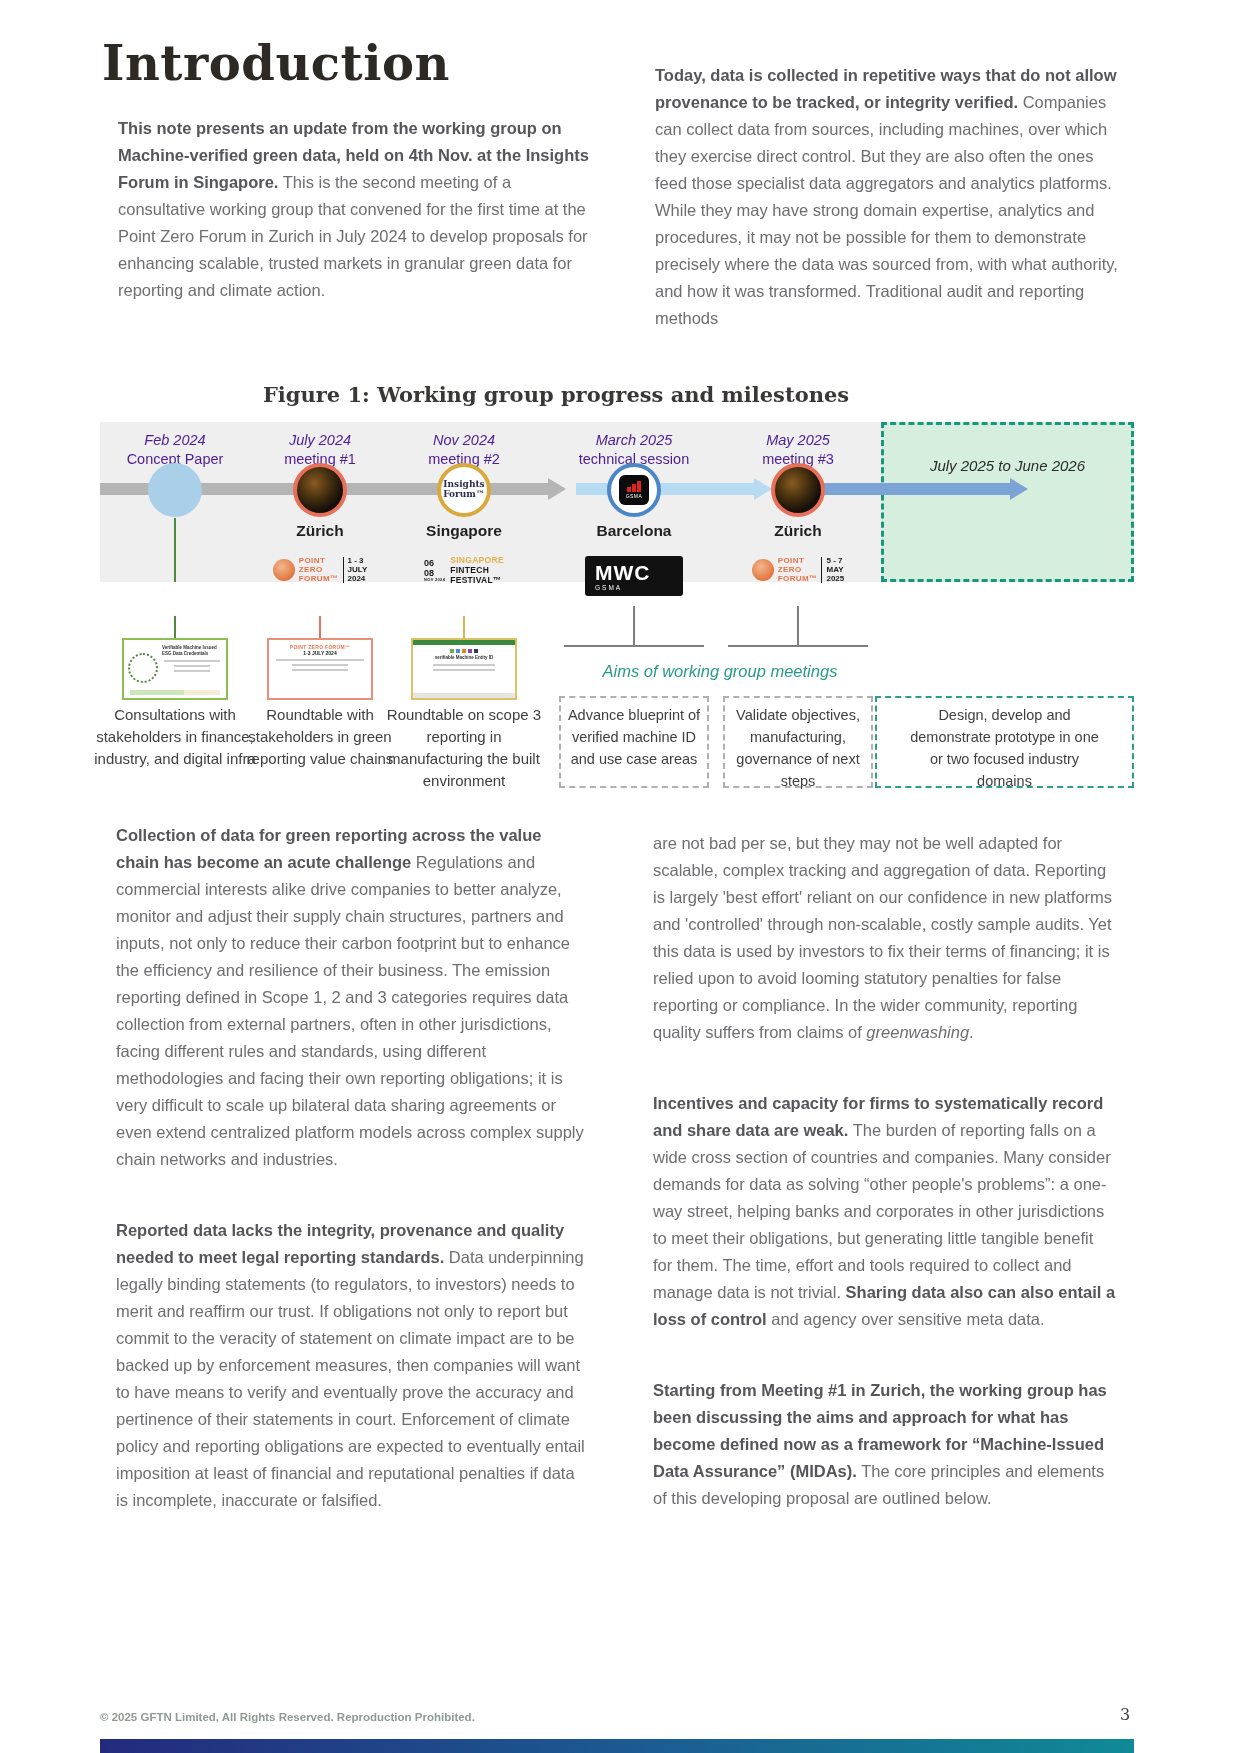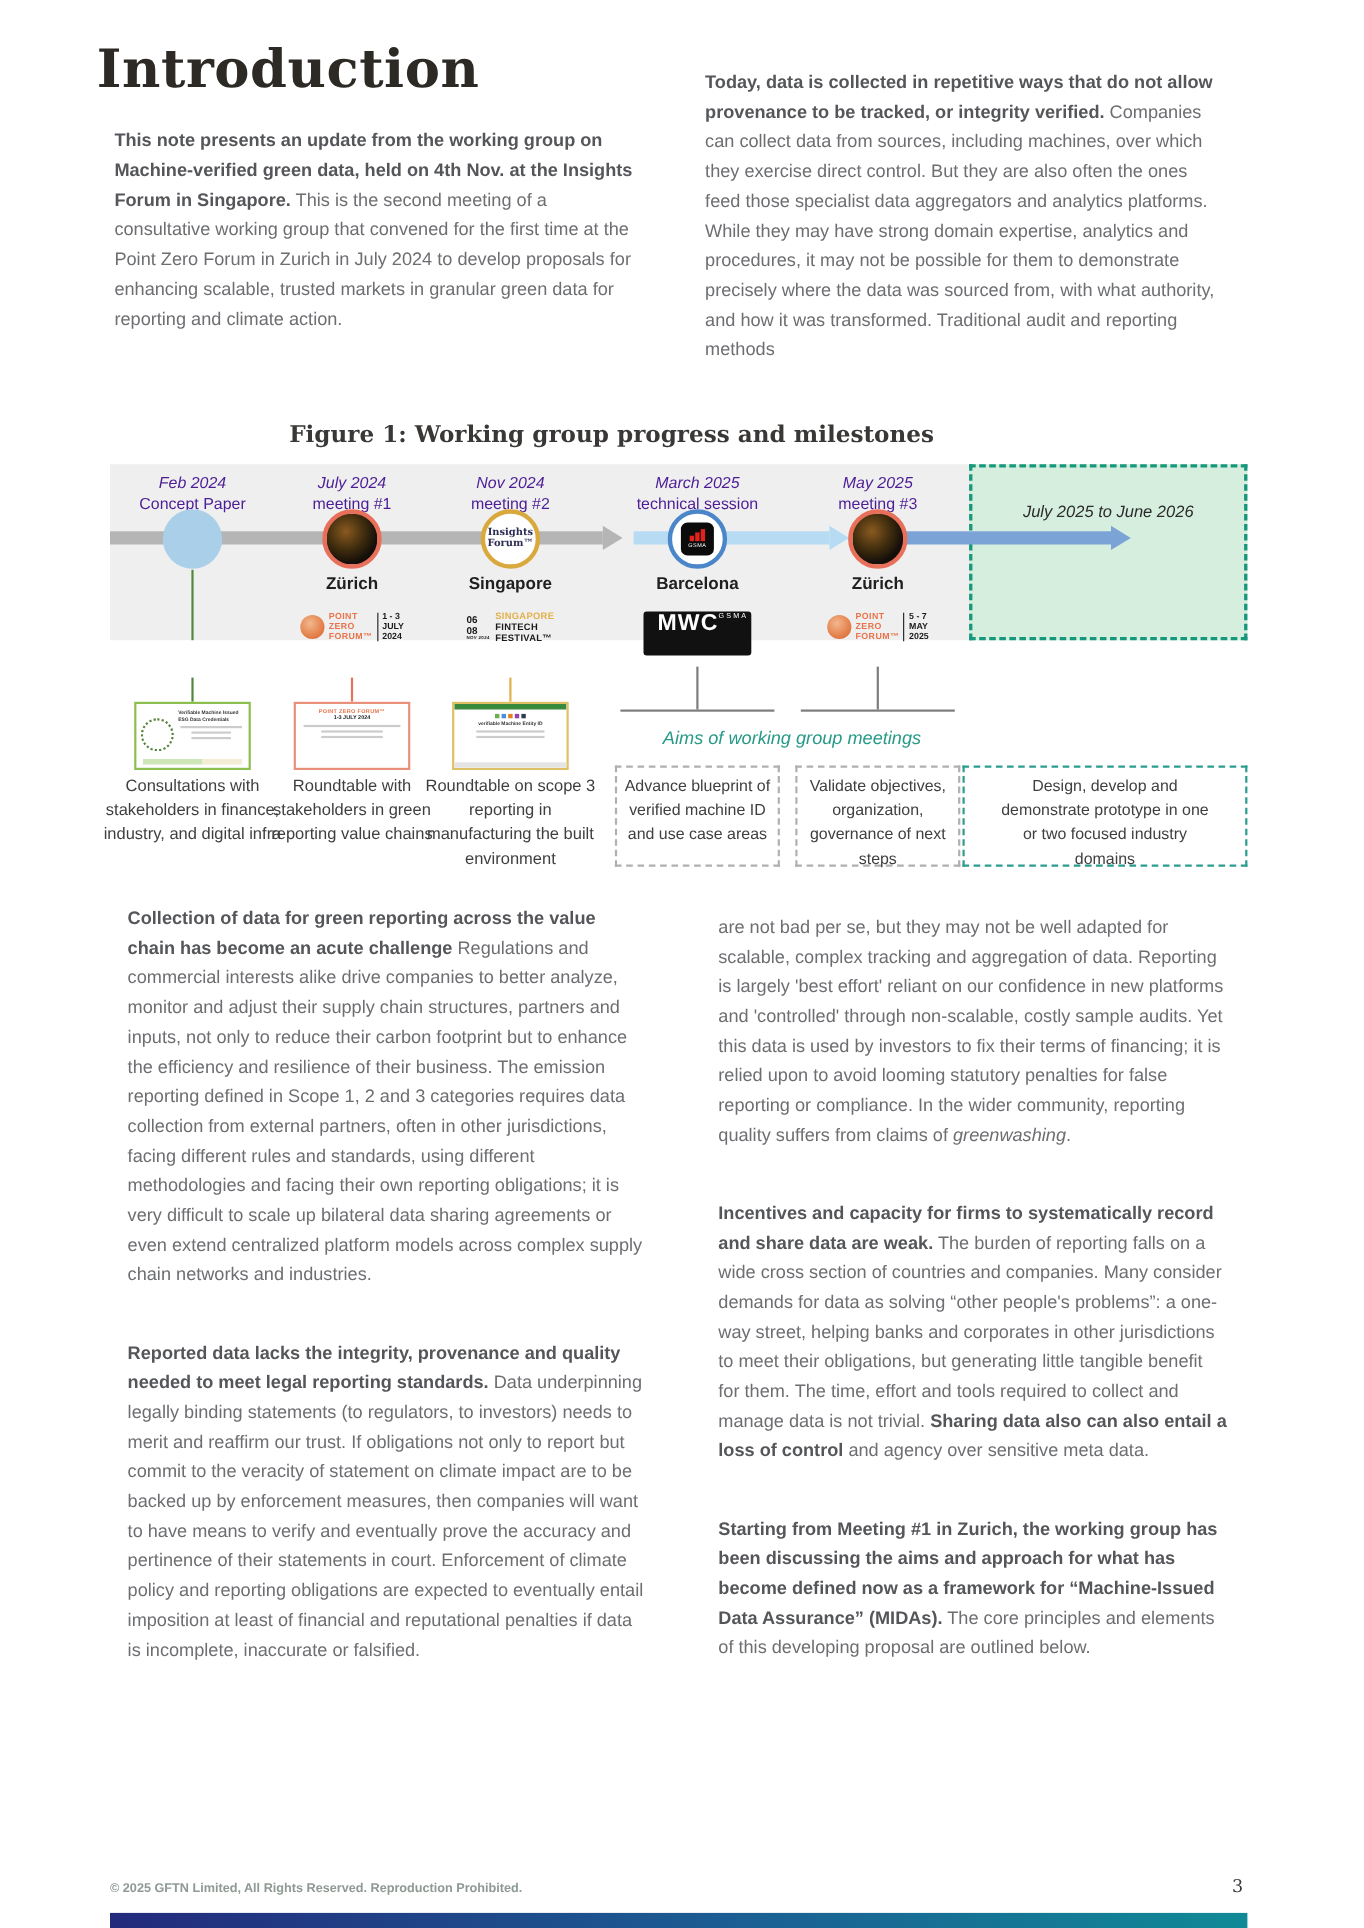--- a/index.html
+++ b/index.html
@@ -1,19 +1,19 @@
 <!DOCTYPE html>
 <html><head>
 <meta charset="utf-8">
 <style>
   html,body{margin:0;padding:0;background:#fff;}
   .page{position:relative;width:1240px;height:1753px;background:#ffffff;overflow:hidden;
         font-family:"Liberation Sans", sans-serif;color:#6d6e71;}
   
-  .top-cols{position:absolute;left:88px;top:38px;width:1032px;display:flex;gap:32px;}
+  .top-cols{position:absolute;left:102px;top:38px;width:1032px;display:flex;gap:32px;}
   .colL{width:505px;}
   .colR{width:495px;padding-top:8px;}
   h1.title{font-family:"DejaVu Serif", serif;font-weight:700;font-size:48px;line-height:1.05;
            color:#2d2a26;margin:0 0 27px 0;letter-spacing:.5px;}
   p.body{font-size:16.5px;line-height:27px;margin:16px;color:#6d6e71;}
   span.b{font-weight:700;color:#55565a;}
   span.i{font-style:italic;}
   
   .figure{position:absolute;left:100px;top:382px;width:1034px;}
   .fig-title{font-family:"DejaVu Serif", serif;font-weight:700;font-size:21px;color:#3a3836;
@@ -63,21 +63,21 @@
   .pzf-sep{width:1px;height:26px;background:#1a1a1a;}
   .pzf-date{font-size:8px;font-weight:700;line-height:1.15;color:#1a1a1a;}
   
   .sff{display:flex;align-items:center;gap:5px;}
   .sff-nums{font-size:9px;font-weight:800;color:#1a1a1a;line-height:1.05;text-align:left;}
   .sff-nums .tiny{font-size:4px;letter-spacing:.3px;}
   .sff-words{font-size:8.5px;font-weight:800;line-height:1.15;color:#1a1a1a;letter-spacing:.3px;}
   .sff-words .gold{color:#e3b04b;}
   
   .mwc{width:98px;height:40px;background:#111;border-radius:3px;color:#fff;
-       display:flex;justify-content:center;padding-left:10px;box-sizing:border-box;}
+       display:flex;flex-direction:column;justify-content:center;padding-left:10px;box-sizing:border-box;}
   .mwc-main{font-size:21px;font-weight:800;letter-spacing:1px;line-height:1;}
   .mwc-sub{font-size:6.5px;letter-spacing:2px;margin-top:1px;}
   
   .below{position:relative;height:176px;margin-top:34px;}
   .vline{position:absolute;width:2px;}
   .vl1{left:74px;top:0;height:22px;background:#4e8a3a;}
   .vl1b{position:absolute;left:74px;top:96px;width:2px;height:64px;background:#4e8a3a;z-index:3;}
   .vl2{left:219px;top:0;height:22px;background:#e8735c;}
   .vl3{left:363px;top:0;height:22px;background:#e2b14e;}
   .vl4{left:533px;top:-10px;height:39px;background:#7d7d7d;}
@@ -309,21 +309,21 @@
         <div class="tline short"></div>
           <div class="tline short"></div>
         <div class="th3-foot"></div>
       </div>
 
       <div class="cap cap1">Consultations with stakeholders in finance, industry, and digital infra</div>
       <div class="cap cap2">Roundtable with stakeholders in green reporting value chains</div>
       <div class="cap cap3">Roundtable on scope 3 reporting in manufacturing the built environment</div>
 
       <div class="abox ab4">Advance blueprint of verified machine ID and use case areas</div>
-      <div class="abox ab5">Validate objectives, organization, governance of next steps</div>
+      <div class="abox ab5">Validate objectives, manufacturing, governance of next steps</div>
       <div class="abox ab6">Design, develop and demonstrate prototype in one or two focused industry domains</div>
     </div>
   </div>
 
   <div class="body-cols">
     <div class="colL">
       <p class="body"><span class="b">Collection of data for green reporting across the value chain has become an acute challenge</span><span> Regulations and commercial interests alike drive companies to better analyze, monitor and adjust their supply chain structures, partners and inputs, not only to reduce their carbon footprint but to enhance the efficiency and resilience of their business. The emission reporting defined in Scope 1, 2 and 3 categories requires data collection from external partners, often in other jurisdictions, facing different rules and standards, using different methodologies and facing their own reporting obligations; it is very difficult to scale up bilateral data sharing agreements or even extend centralized platform models across complex supply chain networks and industries.</span></p>
       <p class="body"><span class="b">Reported data lacks the integrity, provenance and quality needed to meet legal reporting standards.</span><span>  Data underpinning legally binding statements (to regulators, to investors) needs to merit and reaffirm our trust. If obligations not only to report but commit to the veracity of statement on climate impact are to be backed up by enforcement measures, then companies will want to have means to verify and eventually prove the accuracy and pertinence of their statements in court. Enforcement of climate policy and reporting obligations are expected to eventually entail imposition at least of financial and reputational penalties if data is incomplete, inaccurate or falsified.</span></p>
     </div>
     <div class="colR">

